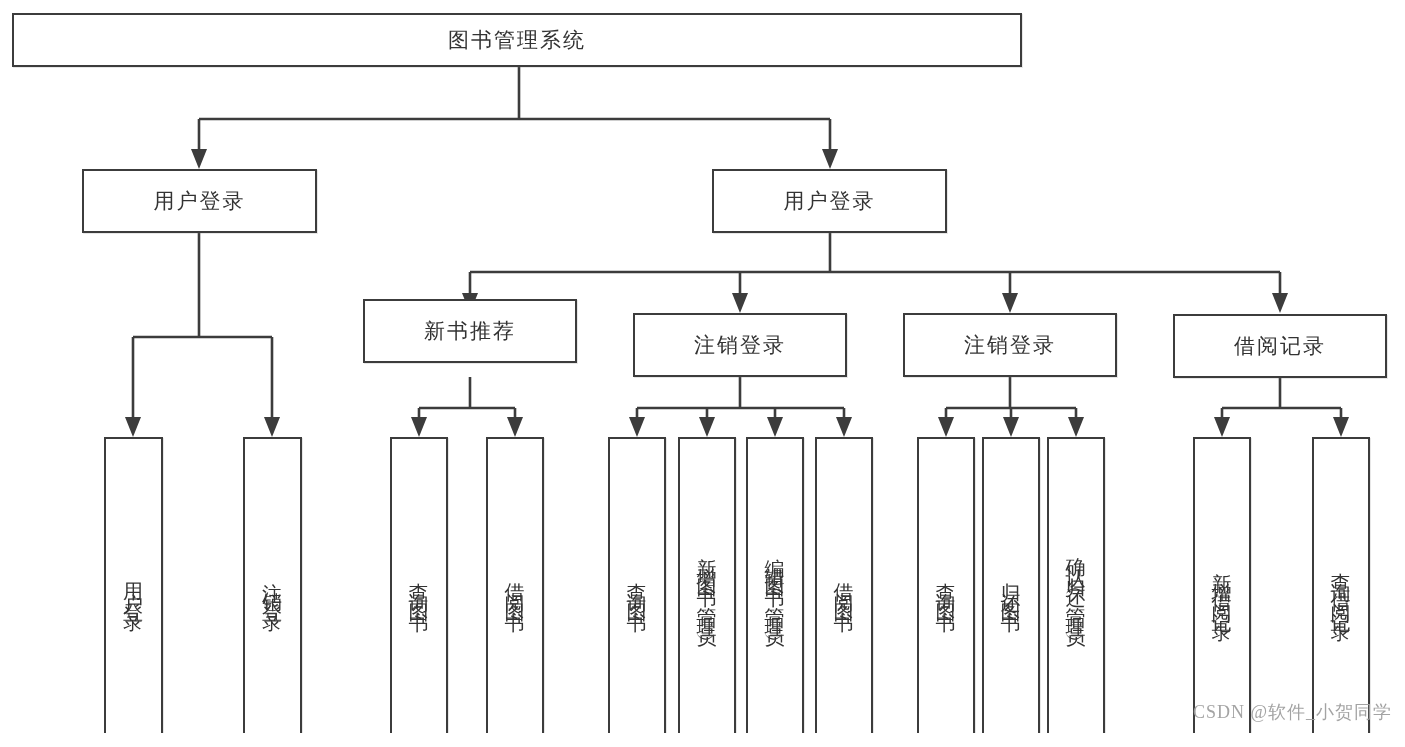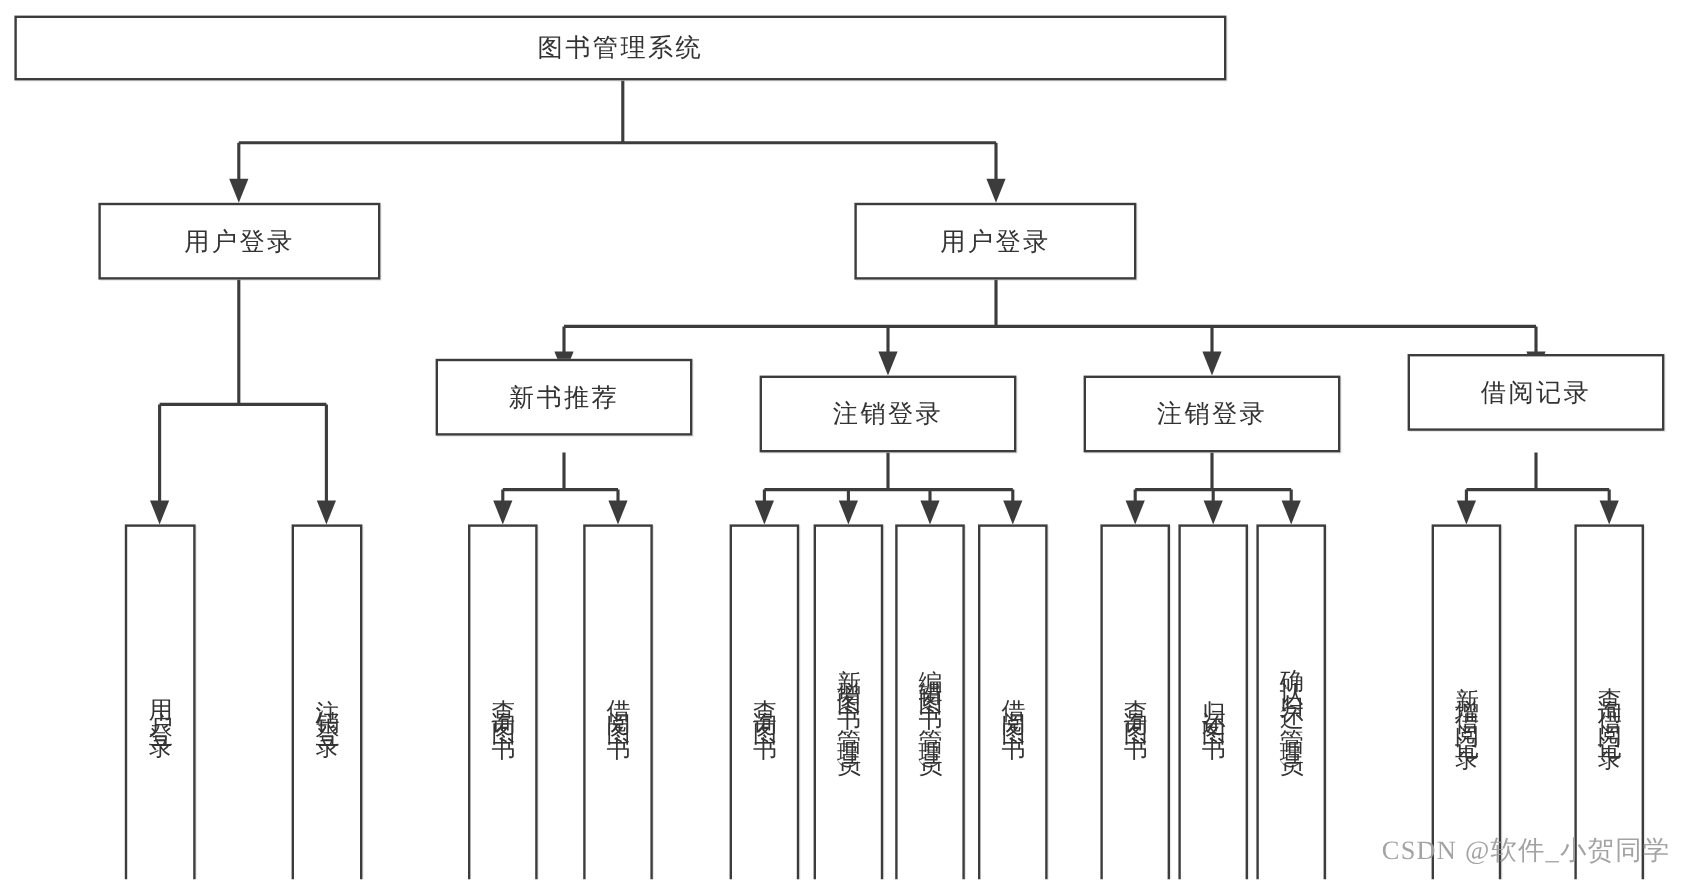--- a/index.html
+++ b/index.html
@@ -45,21 +45,21 @@
     font-size: 20px;
     letter-spacing: 10px;
     line-height: 1;
     color: #333333;
     white-space: nowrap;
   }
   .watermark {
     position: absolute;
     right: 13px;
     bottom: 9px;
-    font-size: 22px;
+    font-size: 18px;
     letter-spacing: 1px;
     color: rgba(158, 158, 158, 0.95);
     z-index: 5;
     white-space: nowrap;
   }
 </style>
 </head>
 <body>
 
 <div class="stage">
@@ -111,21 +111,21 @@
 
   <div class="node node-h" style="left:363px;top:299px;width:214px;height:64px">
     <span>新书推荐</span>
   </div>
   <div class="node node-h" style="left:633px;top:313px;width:214px;height:64px">
     <span>注销登录</span>
   </div>
   <div class="node node-h" style="left:903px;top:313px;width:214px;height:64px">
     <span>注销登录</span>
   </div>
-  <div class="node node-h" style="left:1173px;top:295px;width:214px;height:64px">
+  <div class="node node-h" style="left:1173px;top:314px;width:214px;height:64px">
     <span>借阅记录</span>
   </div>
 
   <div class="node node-v" style="left:104px;top:437px;width:59px;height:300px">
     <span>用户登录</span>
   </div>
   <div class="node node-v" style="left:243px;top:437px;width:59px;height:300px">
     <span>注销登录</span>
   </div>
 

